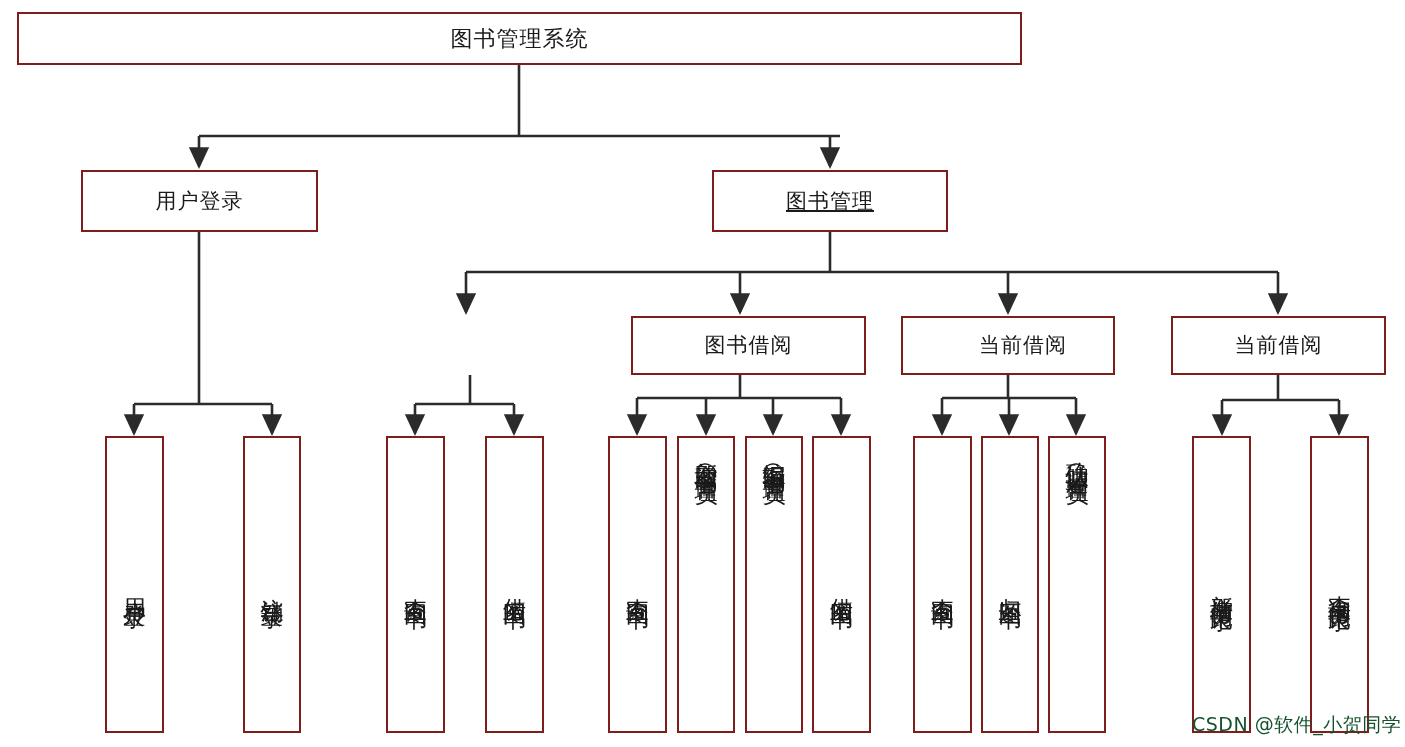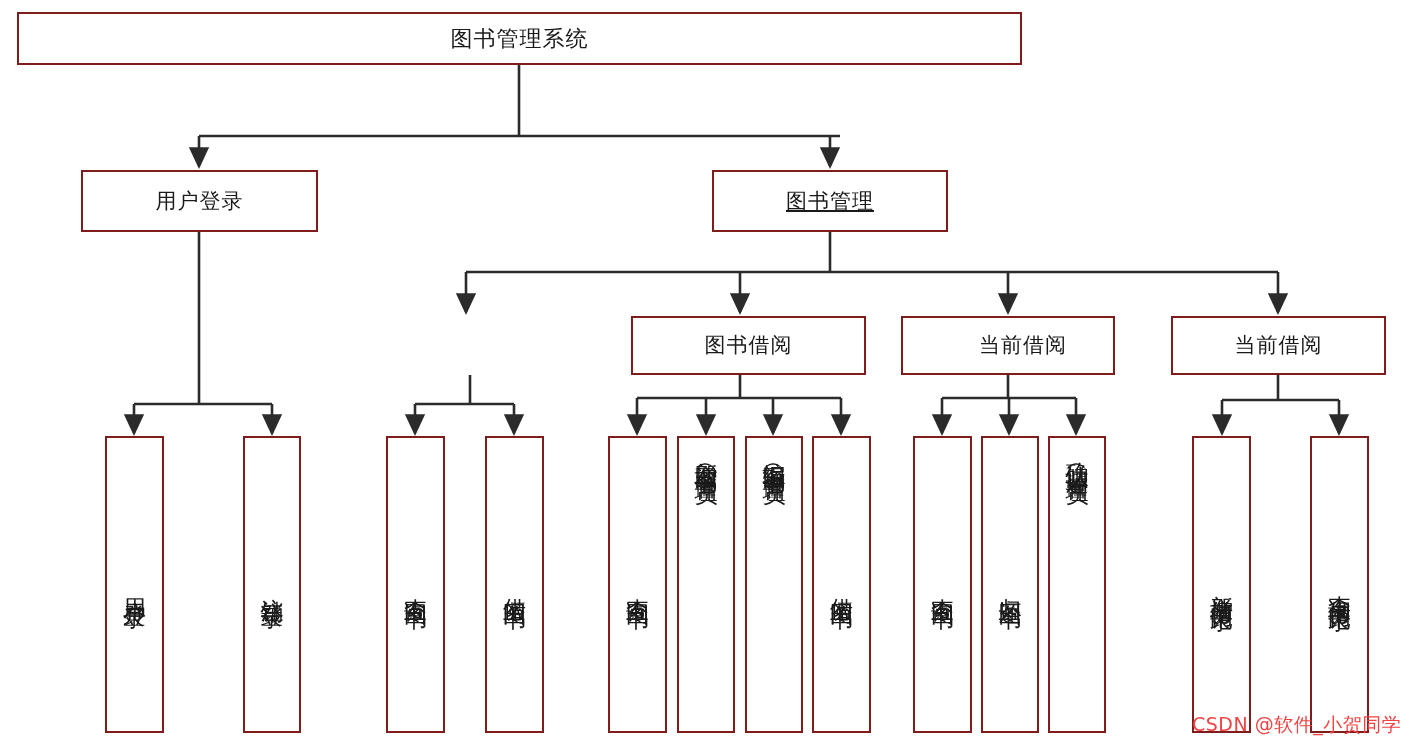--- a/index.html
+++ b/index.html
@@ -65,21 +65,21 @@
     line-height: 1;
     white-space: nowrap;
     margin-top: 2px;
   }
   .node.v.pad-mid {
     align-items: center;
     padding-top: 0;
   }
   .watermark {
     position: absolute;
-    color: #ef4444;
+    color: #14532d;
     font-size: 19px;
     white-space: nowrap;
     letter-spacing: 0.5px;
   }
 </style>
 </head>
 <body>
 
 <div id="canvas">
 

